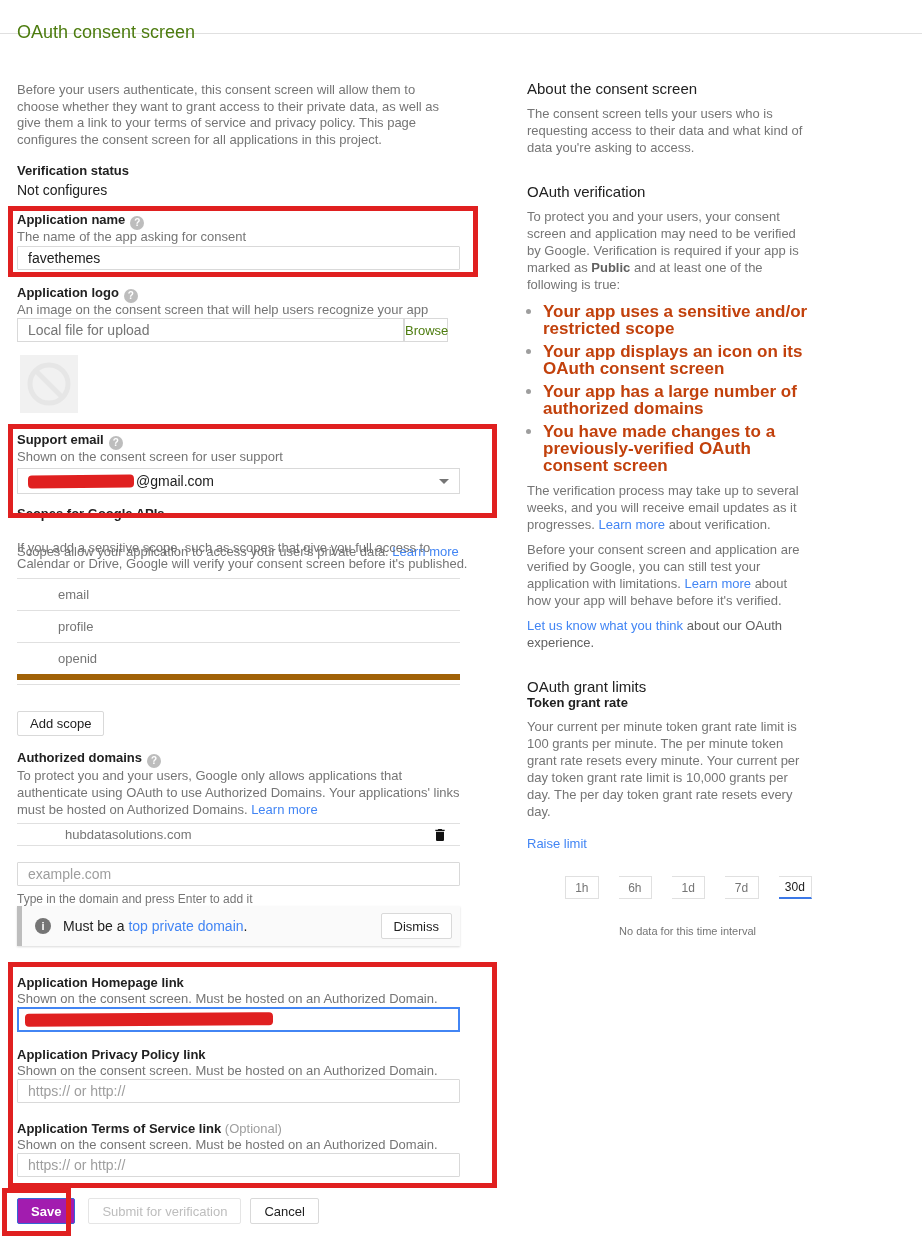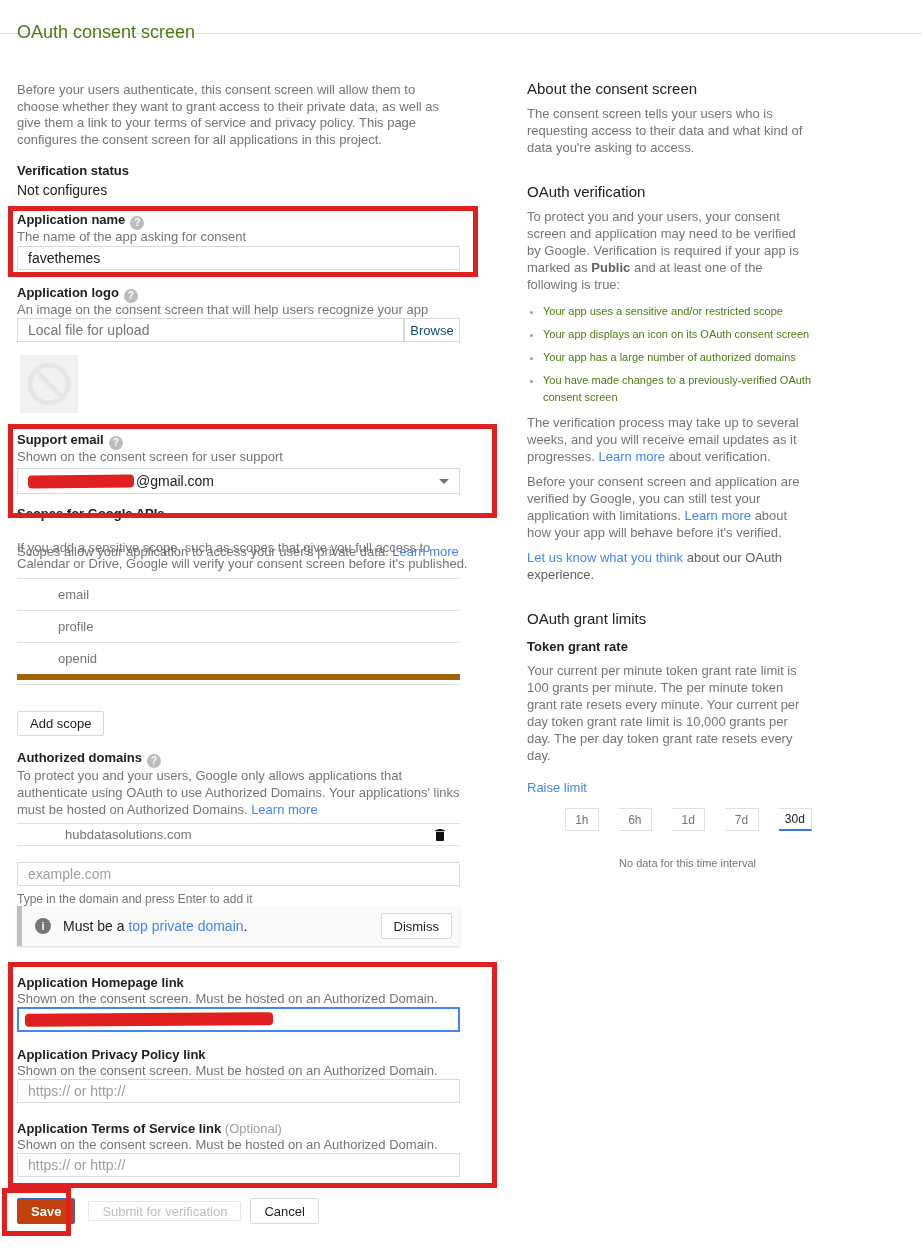--- a/index.html
+++ b/index.html
@@ -26,21 +26,21 @@
   
   .appname-label { position:absolute; left:17px; top:212px; }
   .appname-desc  { position:absolute; left:17px; top:229px; font-size:13px; color:#757575; }
   .appname-input { position:absolute; left:17px; top:246px; }
 
   
   .applogo-label { position:absolute; left:17px; top:285px; }
   .applogo-desc  { position:absolute; left:17px; top:302px; font-size:13px; color:#757575; }
   .applogo-row   { position:absolute; left:17px; top:318px; width:443px; display:flex; }
   .applogo-input { width:387px; height:24px; border:1px solid #d9d9d9; font-size:14px; color:#9e9e9e; padding:2px 10px; background:#fff; }
-  .browse-btn { width:56px; height:24px; border:1px solid #d9d9d9; background:#fff; font-size:13px; color:#0c4a6e; font-family:"Liberation Sans", sans-serif; cursor:pointer; }
+  .browse-btn { width:44px; height:24px; border:1px solid #d9d9d9; background:#fff; font-size:13px; color:#4d7c0f; font-family:"Liberation Sans", sans-serif; cursor:pointer; }
   .logo-box { position:absolute; left:20px; top:355px; width:58px; height:58px; background:#f1f1f1; display:flex; align-items:center; justify-content:center; }
 
   
   .semail-label { position:absolute; left:17px; top:432px; }
   .semail-desc  { position:absolute; left:17px; top:449px; font-size:13px; color:#757575; }
   .semail-select { position:absolute; left:17px; top:468px; width:443px; height:26px; border:1px solid #d9d9d9; background:#fff; font-size:14px; display:flex; align-items:center; padding:0 10px; cursor:pointer; }
   .select-arrow { margin-left:auto; width:0; height:0; border-left:5px solid transparent; border-right:5px solid transparent; border-top:5px solid #757575; }
   .redact { background:#e02020; border-radius:4px; display:inline-block; transform:rotate(-0.6deg); }
   .redact-email { width:106px; height:13px; margin-right:2px; }
 
@@ -72,35 +72,35 @@
   .redact-url { width:248px; height:13px; transform:rotate(-0.4deg); }
   .pp-label { position:absolute; left:17px; top:1047px; }
   .pp-desc { position:absolute; left:17px; top:1063px; font-size:13px; color:#757575; }
   .pp-input { position:absolute; left:17px; top:1079px; }
   .tos-label { position:absolute; left:17px; top:1121px; }
   .tos-desc { position:absolute; left:17px; top:1137px; font-size:13px; color:#757575; }
   .tos-input { position:absolute; left:17px; top:1153px; }
 
   
   .actions { position:absolute; left:17px; top:1198px; display:flex; align-items:center; }
-  .save-btn { height:26px; padding:0 13px; background:#c2410c; color:#fff; border:1px solid #3367d6; border-radius:2px; font-size:13px; font-weight:bold; font-family:"Liberation Sans", sans-serif; cursor:pointer; }
-  .submit-btn { height:20px; padding:0 13px; margin-left:13px; background:#fff; color:#bdbdbd; border:1px solid #e5e5e5; border-radius:2px; font-size:13px; font-family:"Liberation Sans", sans-serif;text-align:center; }
+  .save-btn { height:26px; padding:0 13px; background:#a21caf; color:#fff; border:1px solid #3367d6; border-radius:2px; font-size:13px; font-weight:bold; font-family:"Liberation Sans", sans-serif; cursor:pointer; }
+  .submit-btn { height:26px; padding:0 13px; margin-left:13px; background:#fff; color:#bdbdbd; border:1px solid #e5e5e5; border-radius:2px; font-size:13px; font-family:"Liberation Sans", sans-serif;text-align:center; }
   .cancel-btn { height:26px; padding:0 13px; margin-left:9px; background:#fff; color:#212121; border:1px solid #d9d9d9; border-radius:2px; font-size:13px; font-family:"Liberation Sans", sans-serif; cursor:pointer; }
 
   
   .right-col { position:absolute; left:527px; top:80px; width:285px; }
   .rc-h2 { font-size:15px; font-weight:normal; color:#212121; }
   .rc-p { font-size:13px; color:#757575; line-height:17px; margin-top:8px; }
   .rc-section { margin-top:27px; }
   .rc-bullets { margin:10px 0 0 16px; }
-  .rc-bullets li { font-size:11px; color:#4d7c0f; line-height:17px; margin-bottom:6px; }
+  .rc-bullets li { font-size:17px; color:#c2410c; line-height:17px; margin-bottom:6px;font-weight:bold; }
   .rc-bullets li::marker { color:#9e9e9e; }
-  .rc-sub { font-size:13px; font-weight:bold; color:#212121; margin-top:12px; }
+  .rc-sub { font-size:13px; font-weight:bold; color:#212121; margin-top:0; }
   .raise-link { display:inline-block; margin-top:16px; font-size:13px; }
-  .intervals { display:flex; margin:12px 0 0 38px;gap:20px; }
+  .intervals { display:flex; margin:24px 0 0 38px;gap:20px; }
   .interval-btn { width:49px; height:23px; border:1px solid #e0e0e0; border-left:none; background:#fff; font-size:12px; color:#757575; font-family:"Liberation Sans", sans-serif; cursor:pointer; display:flex; align-items:center; justify-content:center; }
   .interval-btn:first-child { border-left:1px solid #e0e0e0; }
   .interval-btn.selected { color:#212121; border-bottom:2px solid #3b78e7; }
   .no-data { margin-top:26px; font-size:11px; color:#757575; text-align:center; width:245px; margin-left:38px; }
 
   
   .anno { position:absolute; border:5px solid #e02020; z-index:20; pointer-events:none; }
   .anno-1 { left:8px; top:206px; width:470px; height:71px; }
   .anno-2 { left:8px; top:424px; width:489px; height:94px; }
   .anno-3 { left:8px; top:962px; width:489px; height:226px; }

